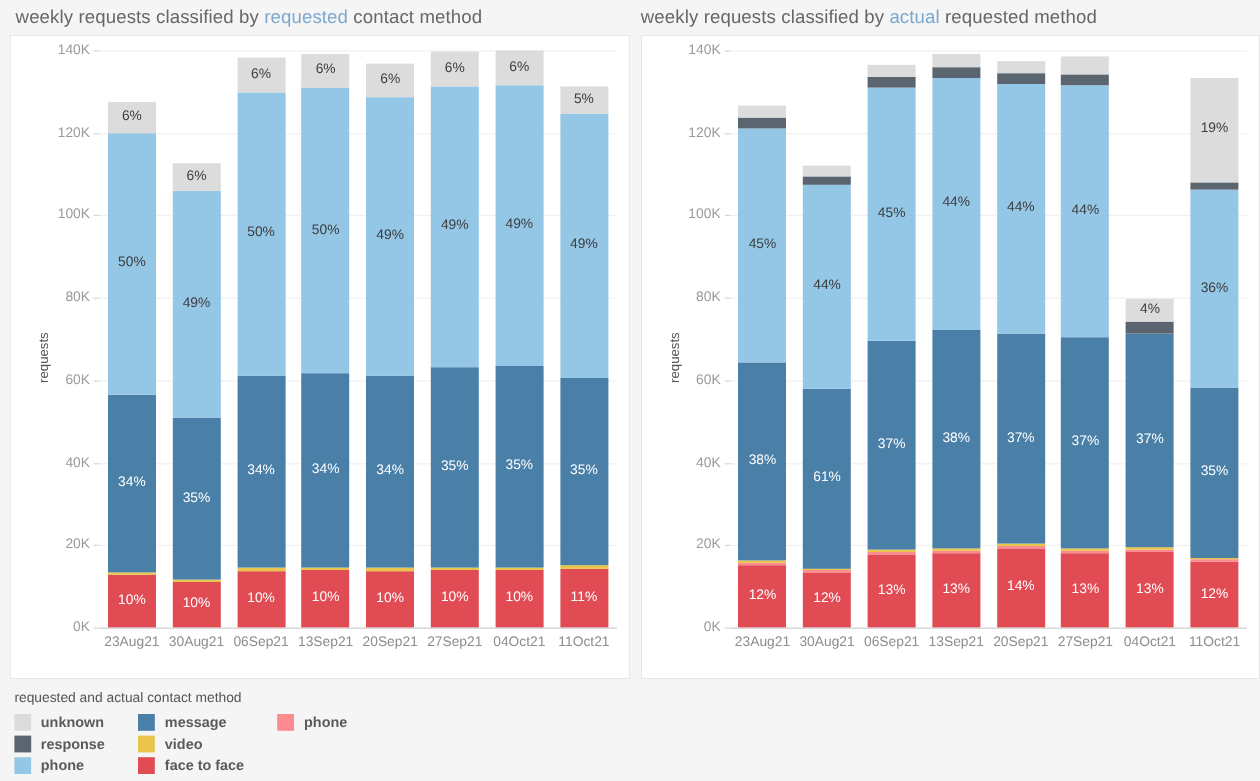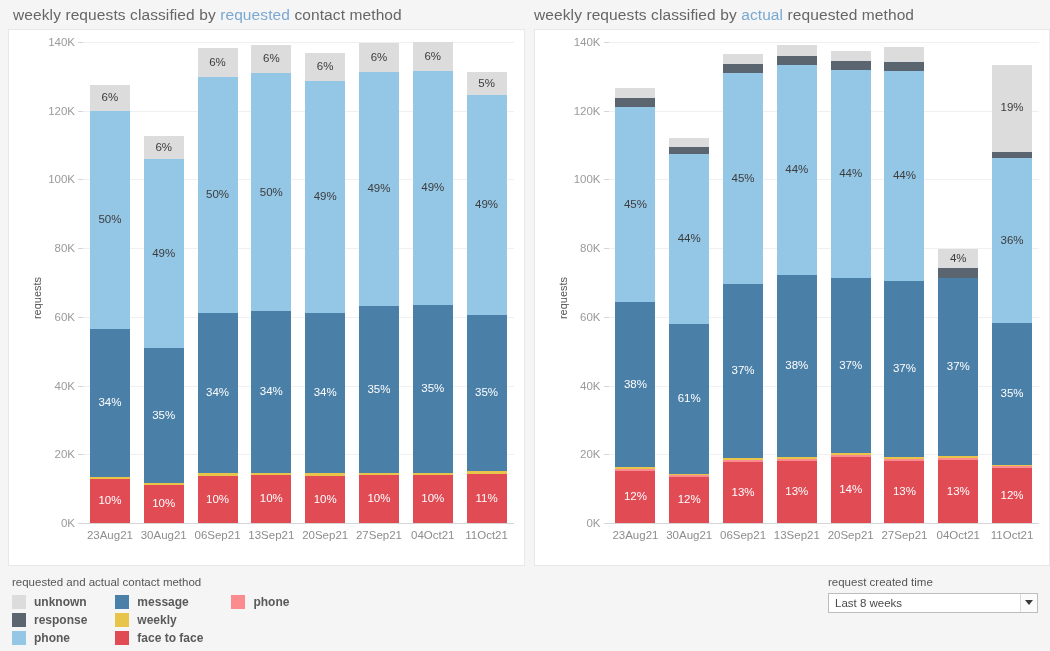--- a/index.html
+++ b/index.html
@@ -615,42 +615,31 @@
               <span class="legend-label">phone</span>
             </div>
           </div>
           <div class="legend-col">
             <div class="legend-item">
               <span class="swatch" style="background: rgb(74, 127, 168);"></span>
               <span class="legend-label">message</span>
             </div>
             <div class="legend-item">
               <span class="swatch" style="background: rgb(232, 196, 74);"></span>
-              <span class="legend-label">weekly</span>
+              <span class="legend-label">video</span>
             </div>
             <div class="legend-item">
               <span class="swatch" style="background: rgb(224, 75, 84);"></span>
               <span class="legend-label">face to face</span>
             </div>
           </div>
           <div class="legend-col">
             <div class="legend-item">
               <span class="swatch" style="background: rgb(251, 139, 143);"></span>
               <span class="legend-label">phone</span>
             </div>
           </div>
         </div>
     </div>
 
-    <div class="filter">
-      <div class="filter-title">request created time</div>
-      <div class="select-box">
-        <div class="select-value">Last 8 weeks</div>
-        <div class="select-arrow">
-          <svg width="8" height="6" viewBox="0 0 8 6">
-              <path d="M0 0 L8 0 L4 5 Z" fill="#3a3a3a"></path>
-            </svg>
-        </div>
-      </div>
-    </div>
   </div>
 
 </div>
 
 </body></html>

